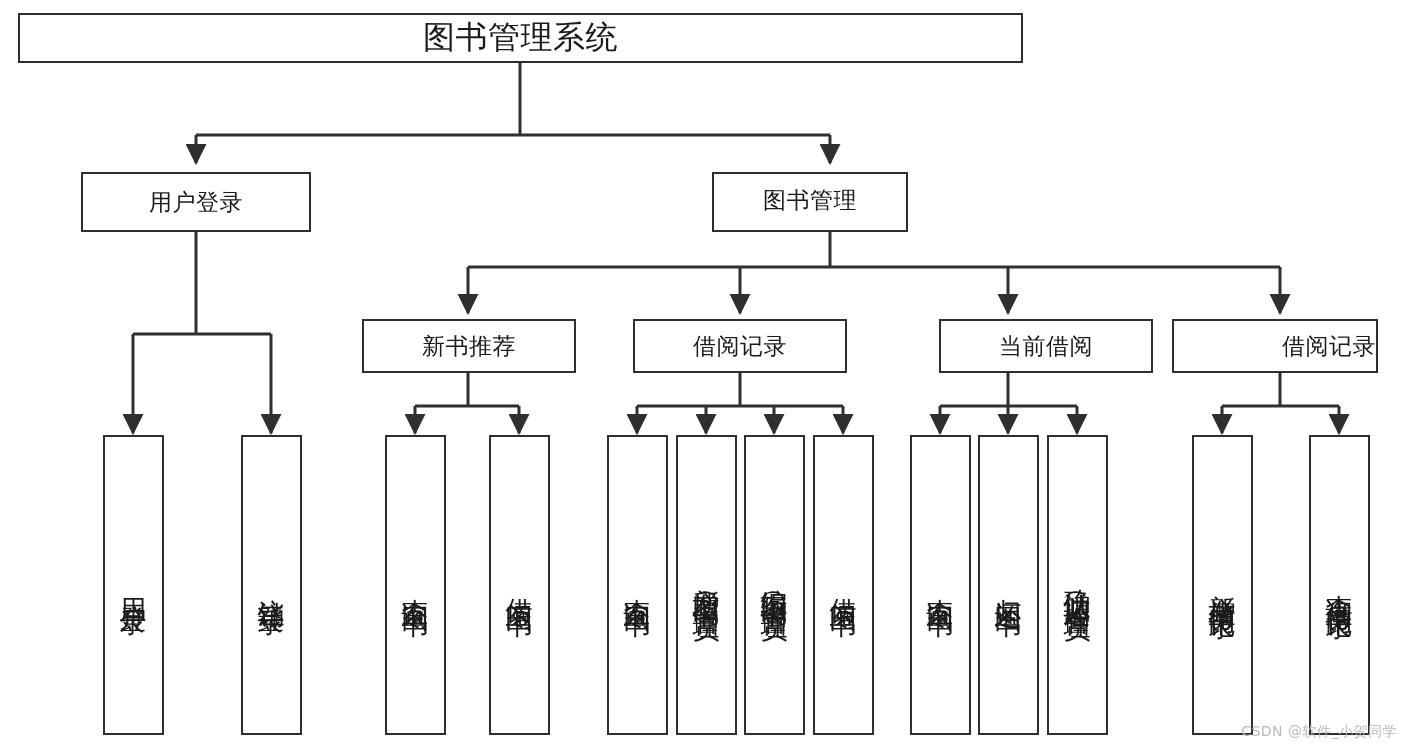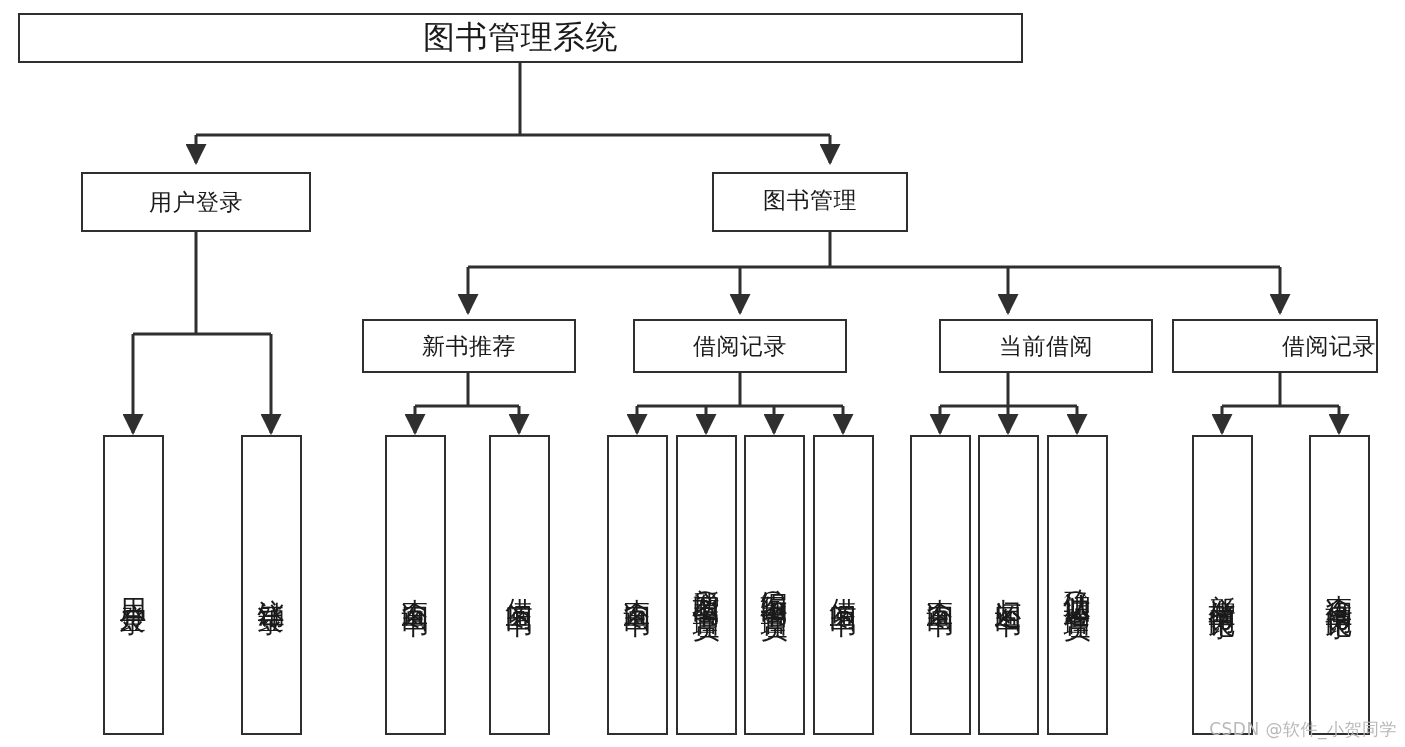--- a/index.html
+++ b/index.html
@@ -61,21 +61,21 @@
     text-orientation: upright;
     font-size: 27px;
     line-height: 1.0;
     letter-spacing: 4px;
     white-space: nowrap;
   }
   .watermark {
     position: absolute;
     right: 8px;
     bottom: 6px;
-    font-size: 17px;
+    font-size: 14px;
     color: #b9b9b9;
     z-index: 5;
     white-space: nowrap;
     letter-spacing: 0.5px;
   }
 </style>
 </head>
 <body>
 
 <div id="canvas">

